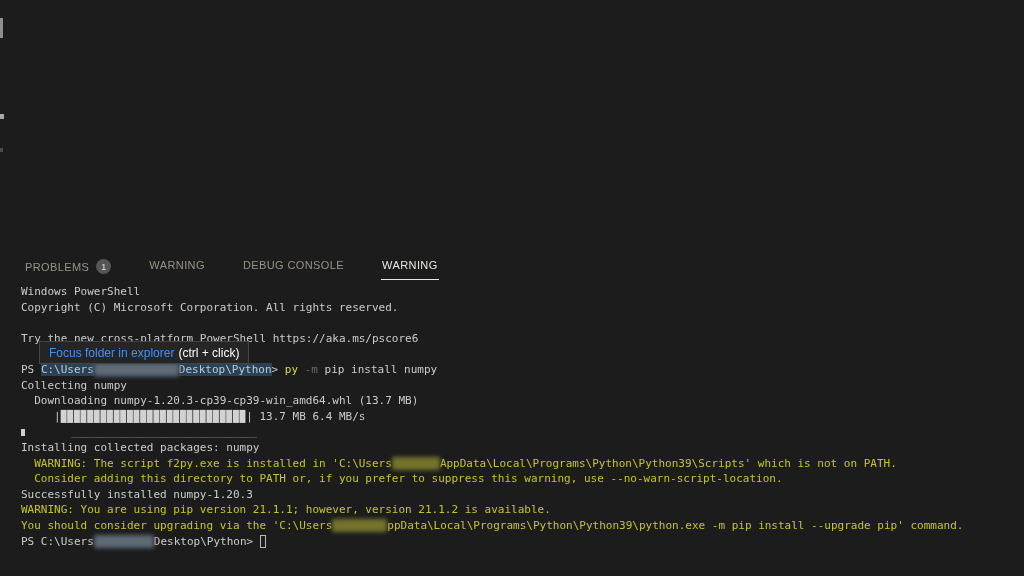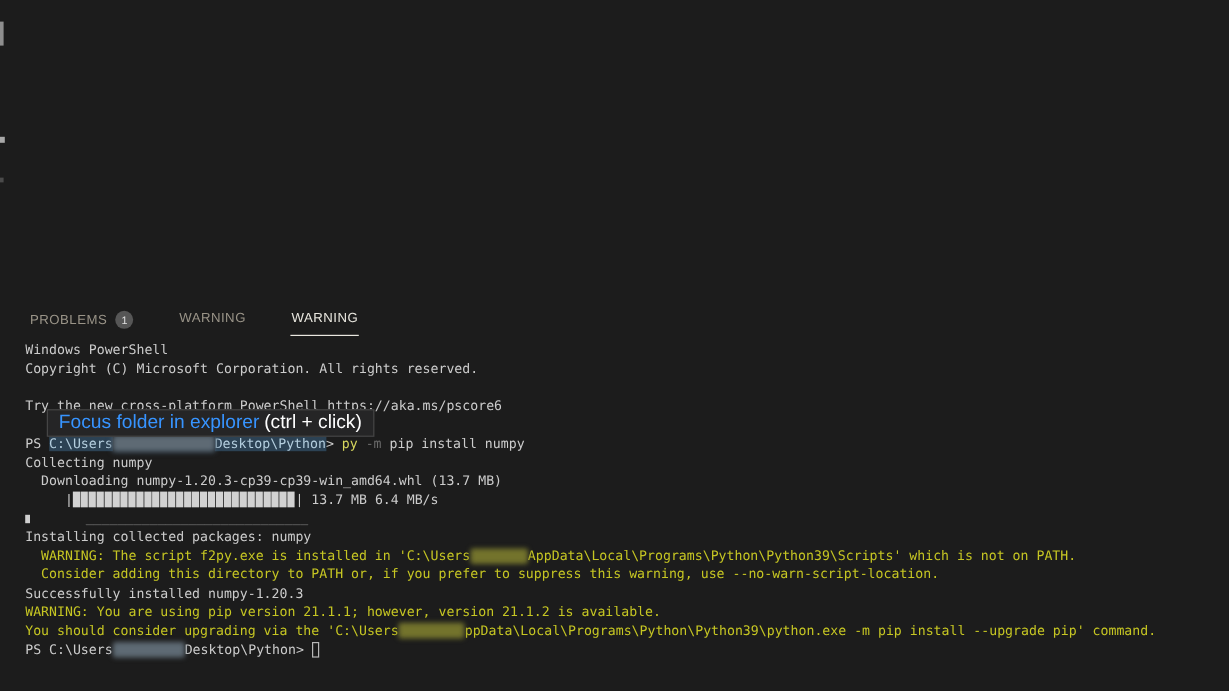--- a/index.html
+++ b/index.html
@@ -41,39 +41,42 @@
   .redact{display:inline-block;height:13px;vertical-align:text-bottom;border-radius:2px;filter:blur(2px);}
   .redact.gray{background:var(--redact-gray);}
   .redact.olive{background:var(--redact-olive);}
   .redact.plinkbg{box-shadow:0 0 0 1px var(--path-bg);}
   .sq{display:inline-block;width:7px;height:7px;background:#cfcfcf;margin-left:-3px;vertical-align:middle;}
   .cursor{display:inline-block;width:6px;height:13px;border:1px solid #b8b8b8;vertical-align:text-bottom;}
 
   
   .tooltip{position:absolute;left:39px;top:341px;height:23px;display:flex;align-items:center;gap:4px;
     padding:0 9px;background:var(--tooltip-bg);border:1px solid var(--tooltip-border);
-    font-family:"Liberation Sans",sans-serif;font-size:16px;white-space:nowrap;z-index:5;}
+    font-family:"Liberation Sans",sans-serif;font-size:12px;white-space:nowrap;z-index:5;}
   .tooltip .tlink{color:var(--link);}
   .tooltip .tkey{color:#ffffff;}
 </style>
 </head>
 <body>
 
 <div class="frag frag-strip"></div>
 <div class="frag frag-dot1"></div>
 <div class="frag frag-dot2"></div>
 
 <div class="tabbar" id="tabbar">
     <div class="tab">
       <span>PROBLEMS</span>
       <span class="badge">1</span>
     </div>
     <div class="tab">
       <span>WARNING</span>
     </div>
+    <div class="tab">
+      <span>DEBUG CONSOLE</span>
+    </div>
     <div class="tab active">
       <span>WARNING</span>
     </div>
   </div>
 
 <div class="terminal" id="terminal"><div class="line"><span>Windows PowerShell</span></div><div class="line"><span>Copyright (C) Microsoft Corporation. All rights reserved.</span></div><div class="line"></div><div class="line"><span>Try the new cross-platform PowerShell https://aka.ms/pscore6</span></div><div class="line"></div><div class="line"><span>PS </span><span class="plink">C:\Users</span><span class="redact gray plinkbg" style="width: 85px;"></span><span class="plink">Desktop\Python</span><span>&gt; </span><span class="cmd">py</span><span> </span><span class="dim">-m</span><span> pip install numpy</span></div><div class="line"><span>Collecting numpy</span></div><div class="line"><span>  Downloading numpy-1.20.3-cp39-cp39-win_amd64.whl (13.7 MB)</span></div><div class="line"><span>     |</span><span class="bar">▉▉▉▉▉▉▉▉▉▉▉▉▉▉▉▉▉▉▉▉▉▉▉▉▉▉▉▉</span><span>| 13.7 MB 6.4 MB/s</span></div><div class="line"><span class="sq"></span><span class="remnant">       ____________________________</span></div><div class="line"><span>Installing collected packages: numpy</span></div><div class="line"><span class="warn">  WARNING: The script f2py.exe is installed in 'C:\Users</span><span class="redact olive" style="width: 48px;"></span><span class="warn">AppData\Local\Programs\Python\Python39\Scripts' which is not on PATH.</span></div><div class="line"><span class="warn">  Consider adding this directory to PATH or, if you prefer to suppress this warning, use --no-warn-script-location.</span></div><div class="line"><span>Successfully installed numpy-1.20.3</span></div><div class="line"><span class="warn">WARNING: You are using pip version 21.1.1; however, version 21.1.2 is available.</span></div><div class="line"><span class="warn">You should consider upgrading via the 'C:\Users</span><span class="redact olive" style="width: 55px;"></span><span class="warn">ppData\Local\Programs\Python\Python39\python.exe -m pip install --upgrade pip' command.</span></div><div class="line"><span>PS C:\Users</span><span class="redact gray" style="width: 60px;"></span><span>Desktop\Python&gt; </span><span class="cursor"></span></div></div>
 
 <div class="tooltip">
   <span class="tlink">Focus folder in explorer</span>
   <span class="tkey">(ctrl + click)</span>

